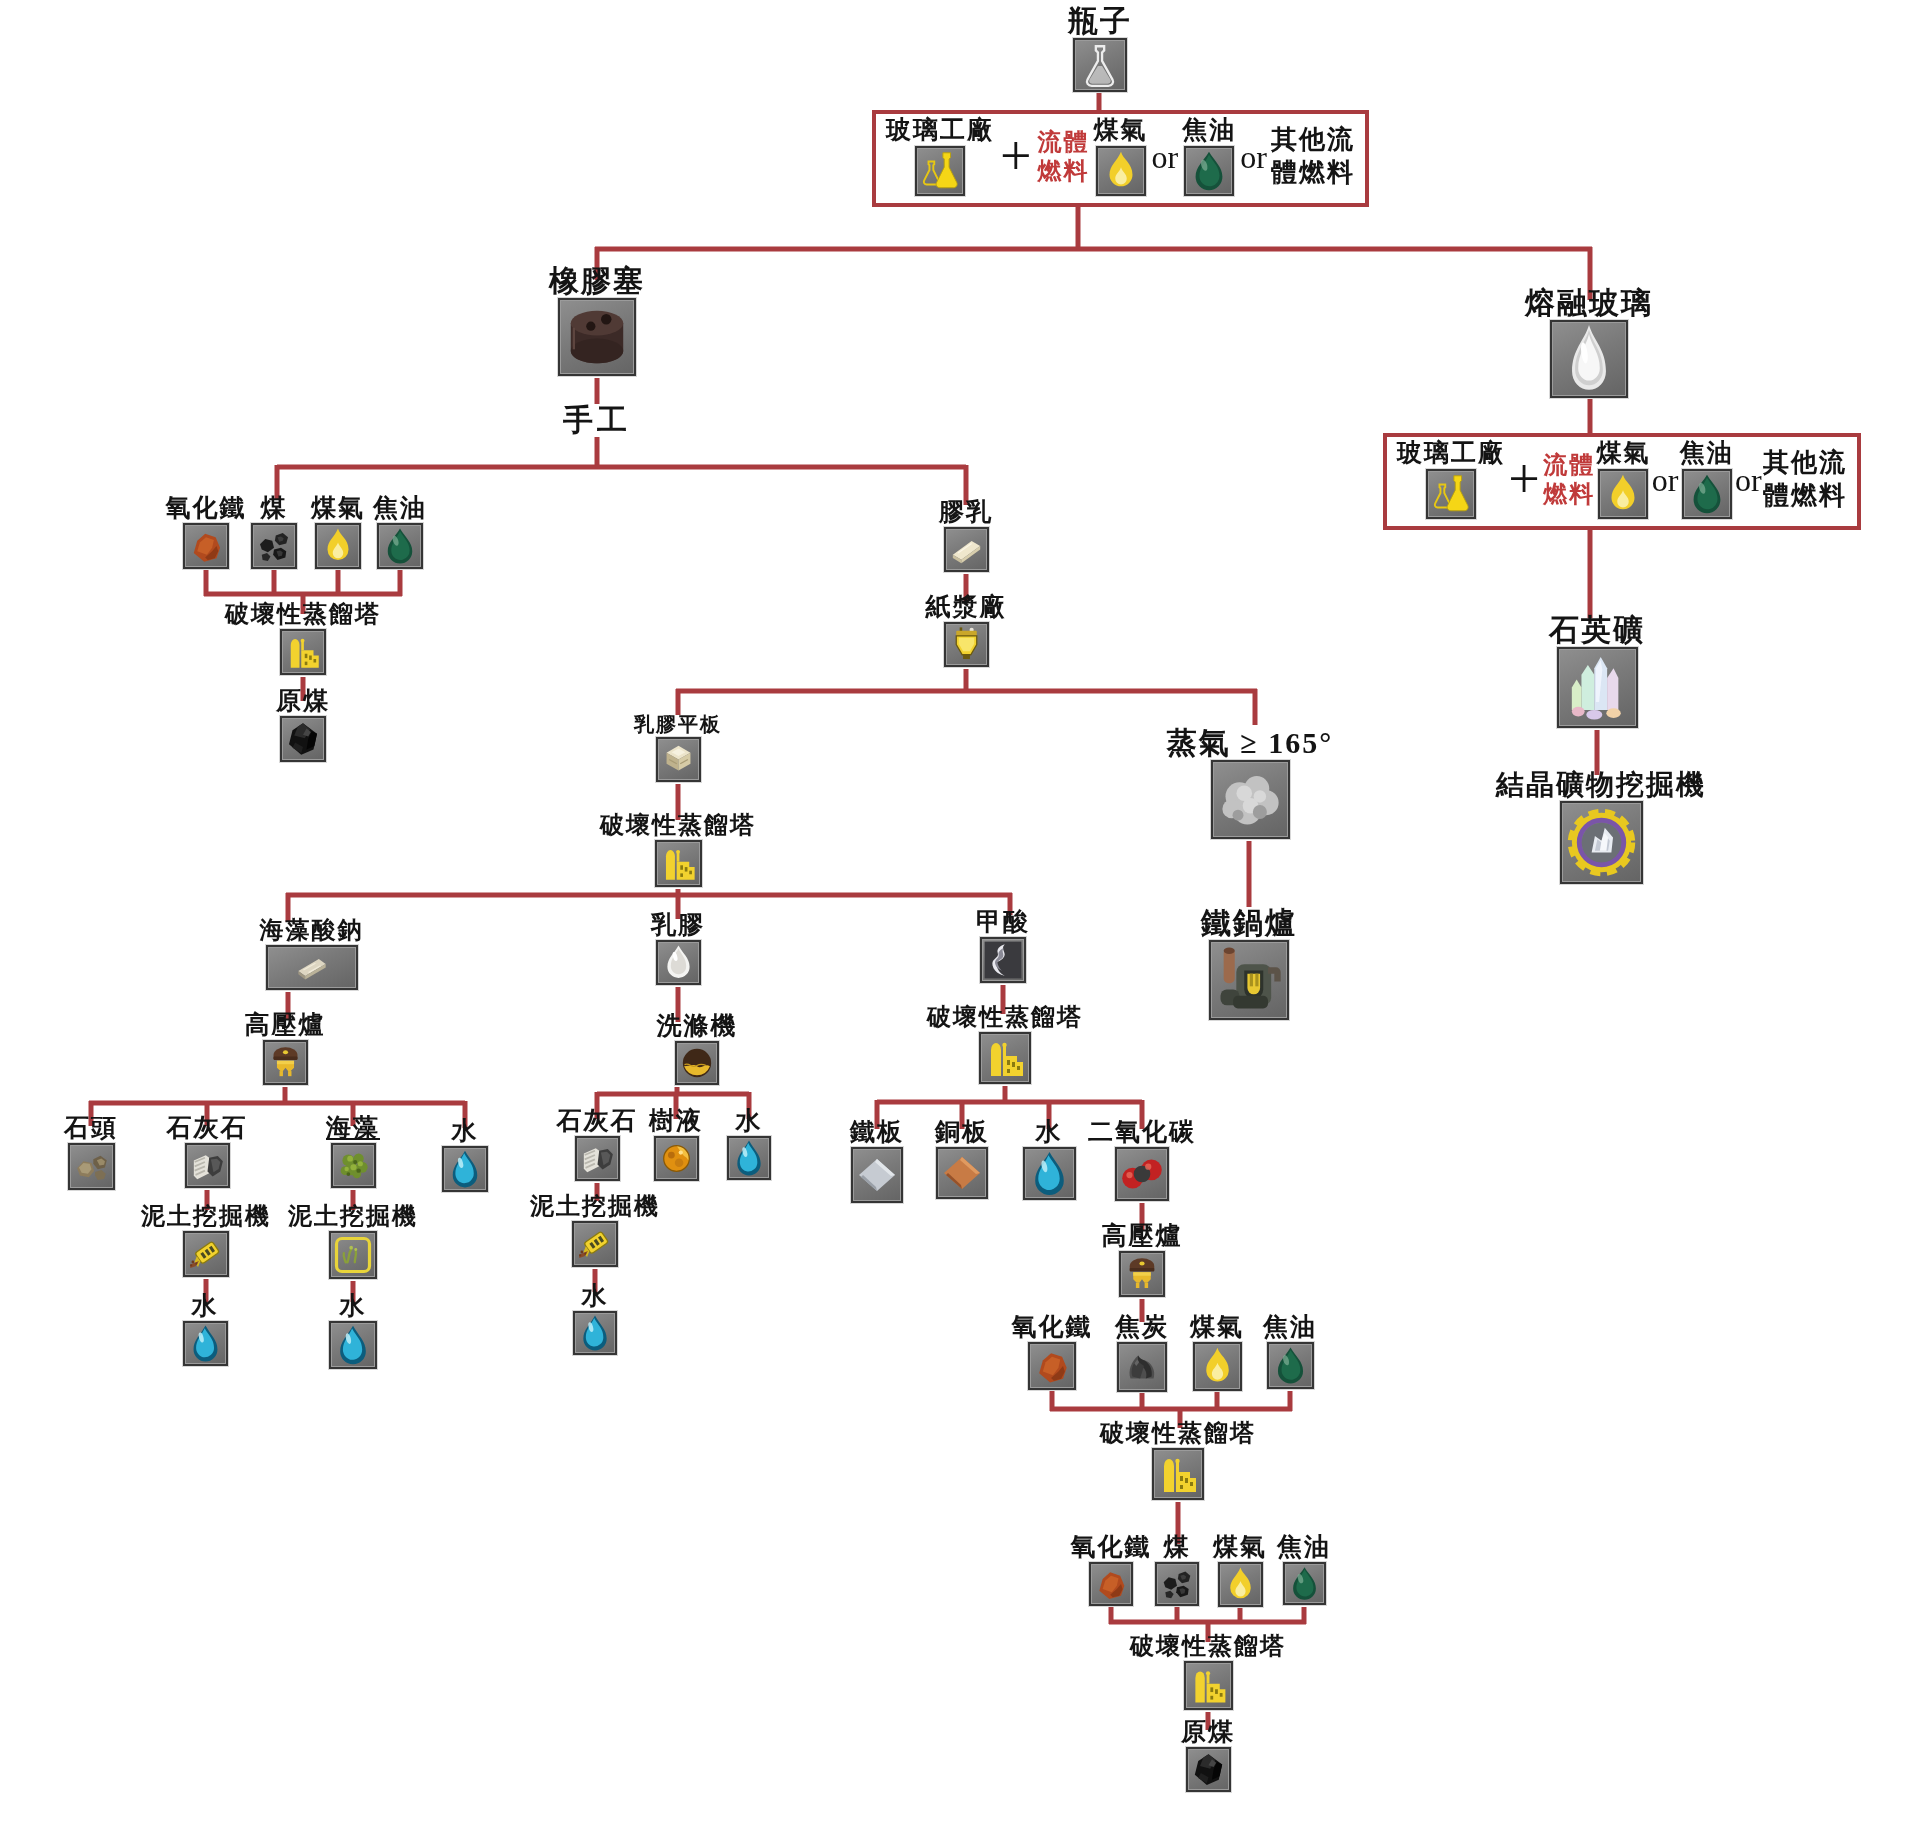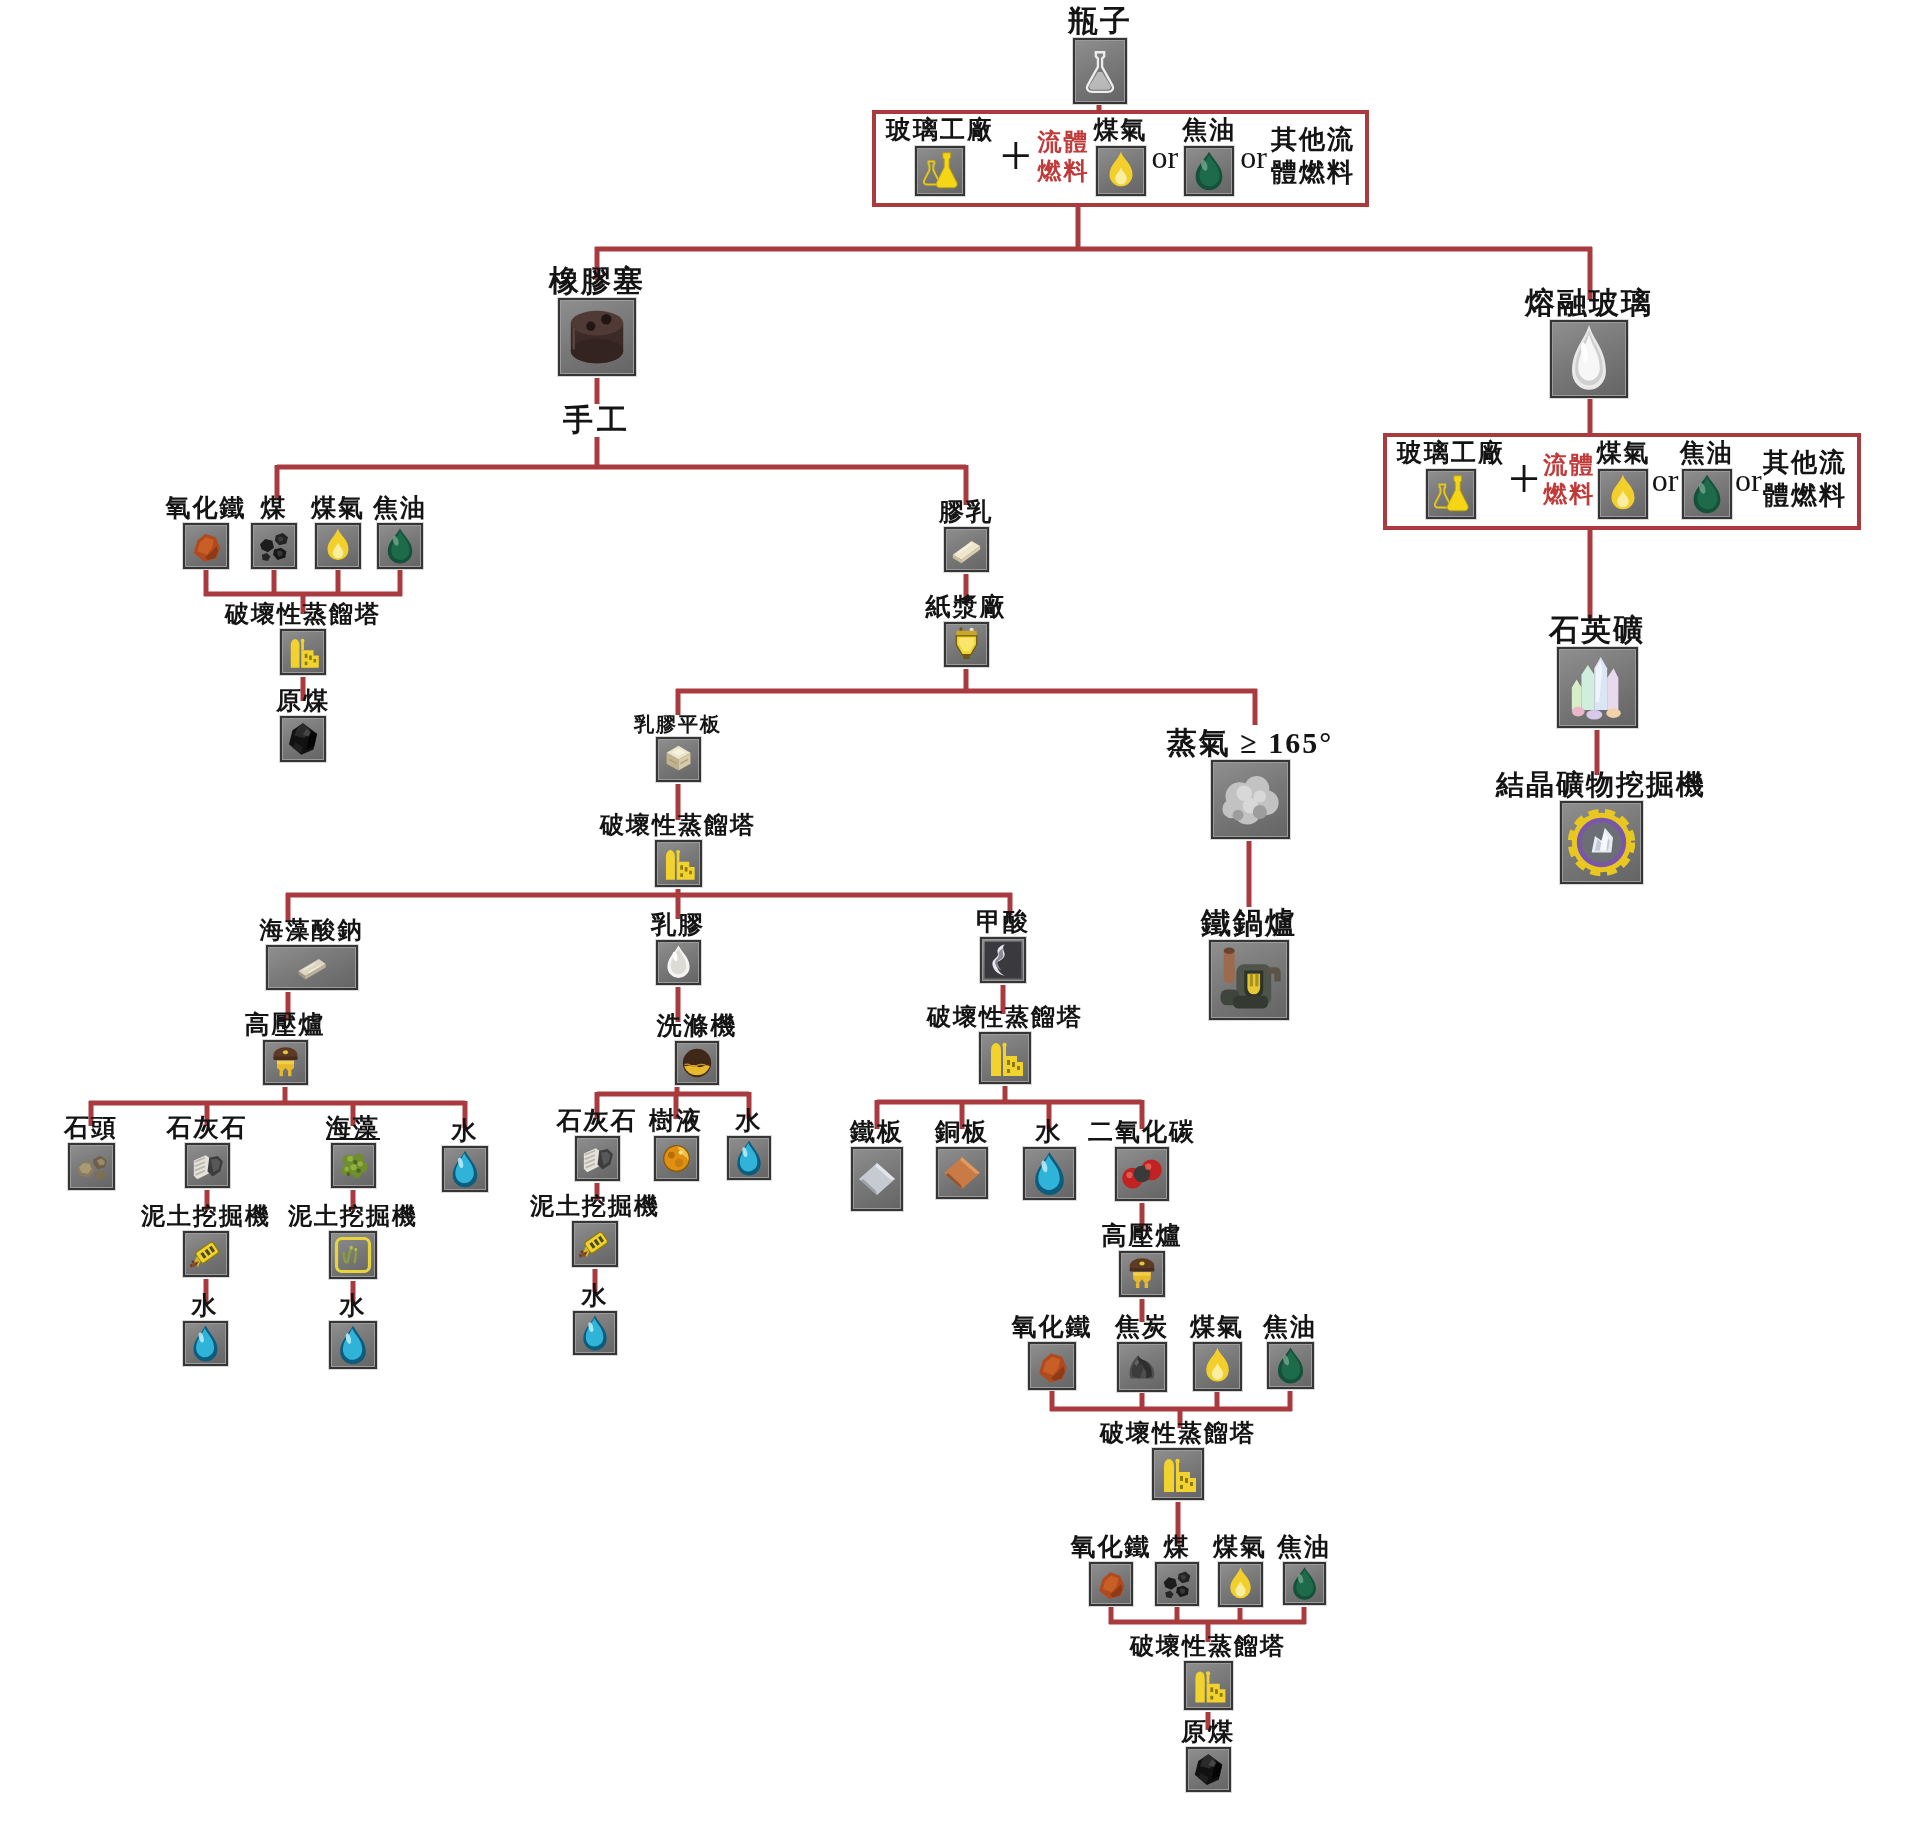--- a/index.html
+++ b/index.html
@@ -96,21 +96,21 @@
       <line x1="1177" y1="1607" x2="1177" y2="1624" stroke="#a93b3f" stroke-width="5"></line>
       <line x1="1240" y1="1607" x2="1240" y2="1624" stroke="#a93b3f" stroke-width="5"></line>
       <line x1="1304" y1="1607" x2="1304" y2="1624" stroke="#a93b3f" stroke-width="5"></line>
       <line x1="1109" y1="1622" x2="1306" y2="1622" stroke="#a93b3f" stroke-width="5"></line>
       <line x1="1208" y1="1622" x2="1208" y2="1642" stroke="#a93b3f" stroke-width="5"></line>
       <line x1="1208" y1="1712" x2="1208" y2="1730" stroke="#a93b3f" stroke-width="5"></line>
       <line x1="1590" y1="399" x2="1590" y2="434" stroke="#a93b3f" stroke-width="5"></line>
       <line x1="1590" y1="530" x2="1590" y2="618" stroke="#a93b3f" stroke-width="5"></line>
       <line x1="1597" y1="730" x2="1597" y2="775" stroke="#a93b3f" stroke-width="5"></line>
     </svg>
-<div class="node" style="left: 1073px; top: 38px; width: 54px; height: 66px;">
+<div class="node" style="left: 1073px; top: 38px; width: 54px; height: 54px;">
       <div class="tile">
         <svg viewBox="0 0 48 48">
           <path d="M20 6h8v4l-2 2v8l10 18c1.5 3-.5 6-4 6H16c-3.5 0-5.5-3-4-6l10-18v-8l-2-2z" fill="none" stroke="#ededed" stroke-width="2.2"></path>
           <path d="M14 38l8-13h4l8 13c1 2-.3 4-2.5 4h-15c-2.2 0-3.5-2-2.5-4z" fill="#ffffff" opacity=".5"></path>
         </svg>
       </div>
       <div class="lbl" style="font-size: 30px;">瓶子</div>
     </div>
     <div class="node" style="left: 558px; top: 298px; width: 78px; height: 78px;">
       <div class="tile">
@@ -519,21 +519,21 @@
           <circle cx="23.5" cy="11" r="2.2" fill="#f2d22e"></circle>
           <path d="M22 42V22h14v6h6v14z" fill="#f2d22e"></path>
           <rect x="26" y="26" width="3" height="5" fill="#8a7a10"></rect>
           <rect x="31" y="28" width="3" height="5" fill="#8a7a10"></rect>
           <rect x="36" y="32" width="3" height="4" fill="#8a7a10"></rect>
           <rect x="26" y="35" width="3" height="4" fill="#8a7a10"></rect>
         </svg>
       </div>
       <div class="lbl" style="font-size: 24px;">破壞性蒸餾塔</div>
     </div>
-    <div class="node" style="left: 851px; top: 1147px; width: 52px; height: 64px;">
+    <div class="node" style="left: 851px; top: 1147px; width: 52px; height: 56px;">
       <div class="tile">
         <svg viewBox="0 0 48 48">
           <path d="M24 8 42 24 24 40 6 24z" fill="#c6cbd2"></path>
           <path d="M24 8 42 24l-4 1L22 11z" fill="#e2e6ea"></path>
           <path d="M8 26 24 40l-1-4L10 24z" fill="#9aa0a8"></path>
         </svg>
       </div>
       <div class="lbl" style="font-size: 25px;">鐵板</div>
     </div>
     <div class="node" style="left: 936px; top: 1147px; width: 52px; height: 52px;">

